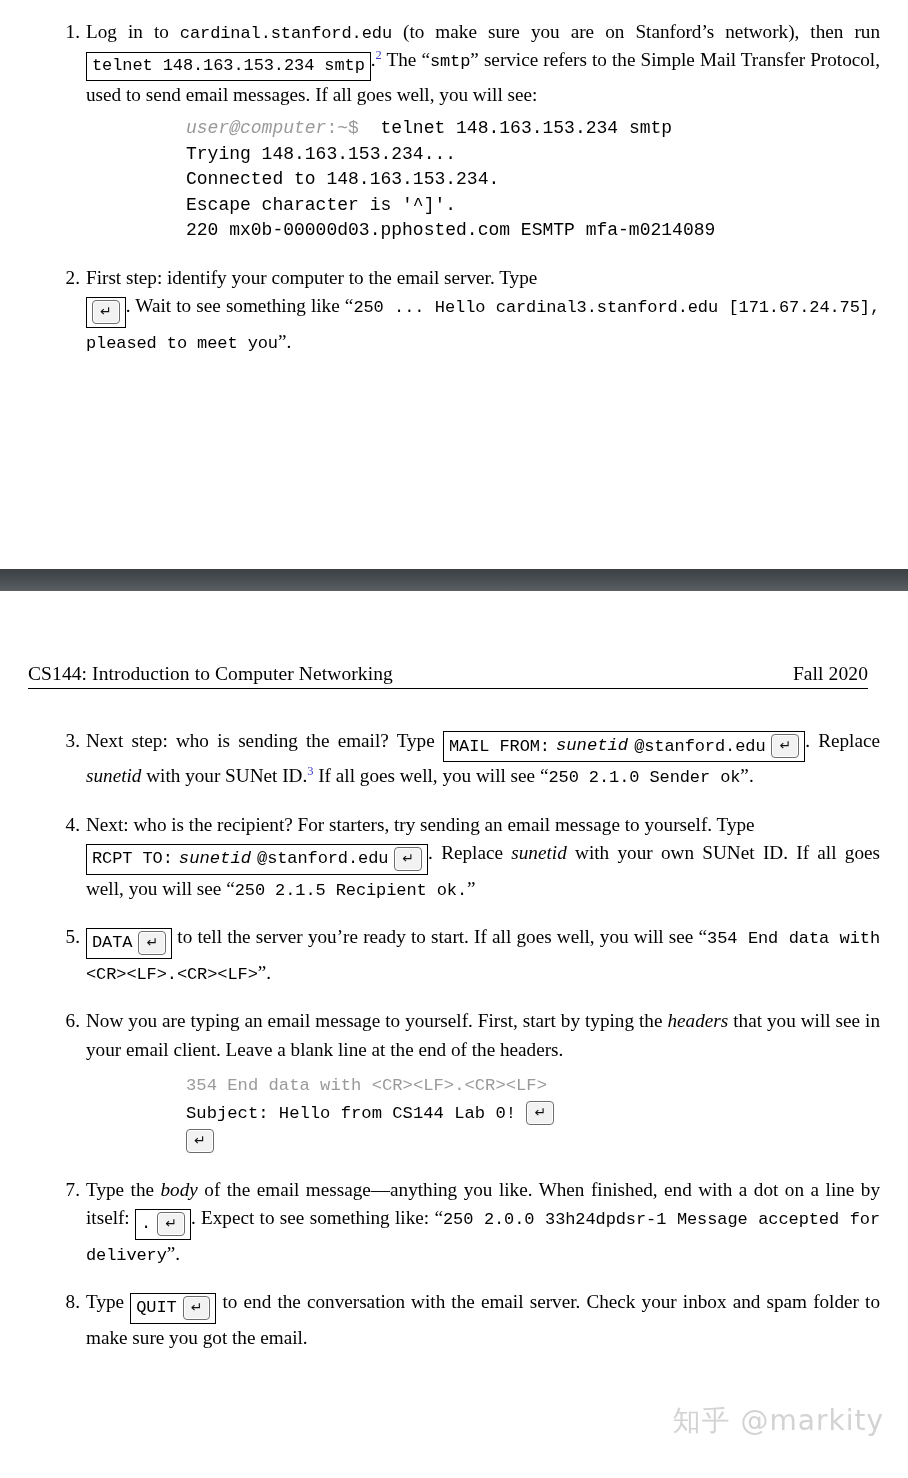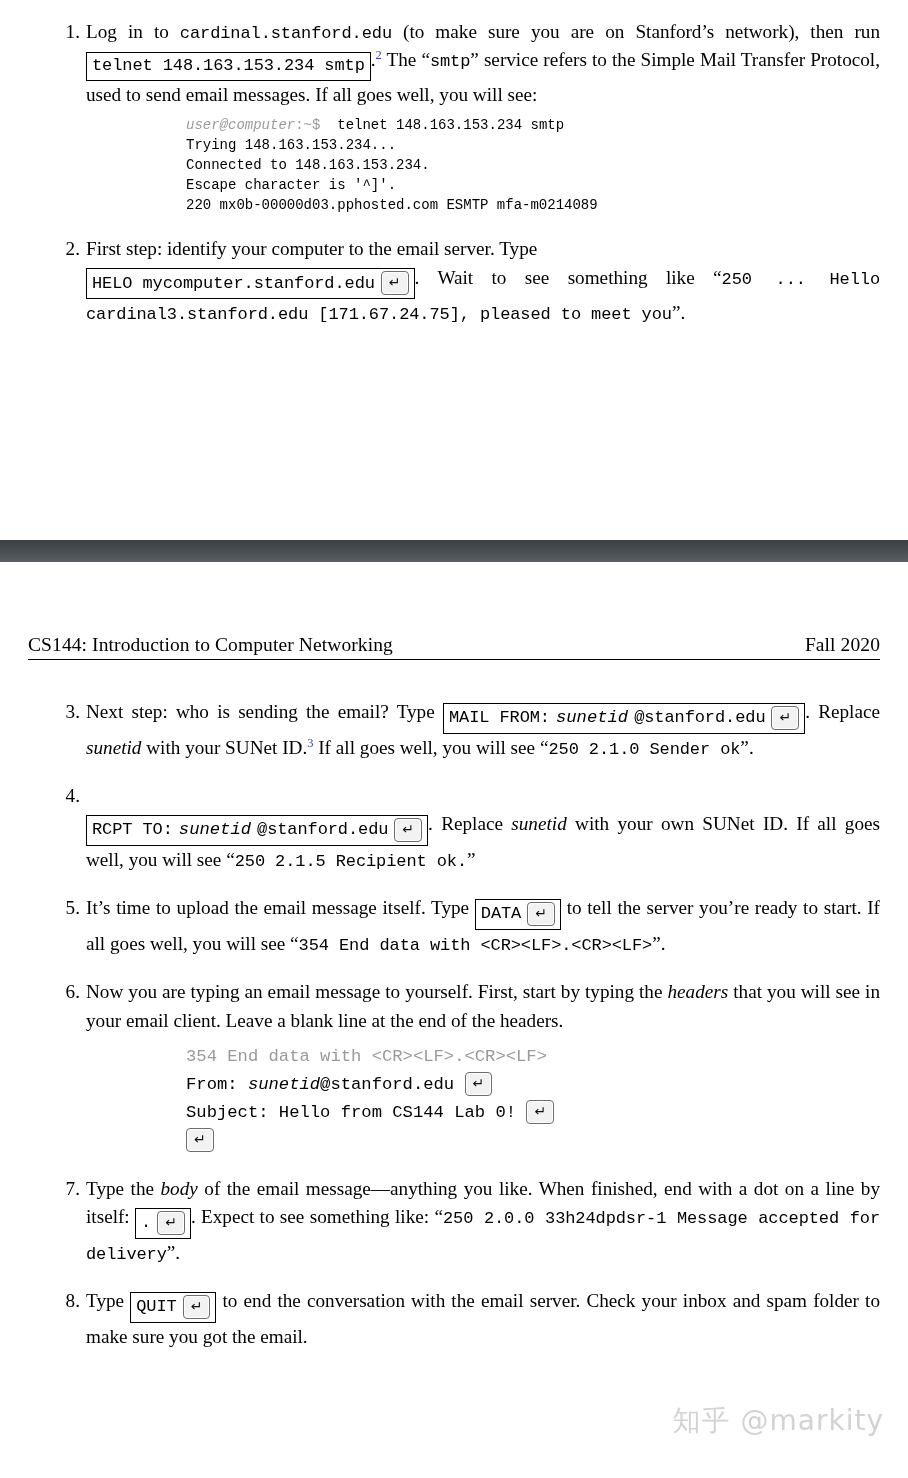--- a/index.html
+++ b/index.html
@@ -36,21 +36,21 @@
 
   
   .runhead {
     display: flex;
     justify-content: space-between;
     align-items: baseline;
     font-size: 19.5px;
     letter-spacing: .1px;
     border-bottom: 1.6px solid #000;
     padding-bottom: 3px;
-    margin: 0 0 0 0;
+    margin: 0 12px 0 0;
   }
 
   
   ol.steps {
     list-style: none;
     margin: 0;
     padding: 0;
   }
   ol.steps > li {
     position: relative;
@@ -115,21 +115,21 @@
   .fnref {
     color: #3c3cc8;
     font-size: 12.5px;
     vertical-align: 7px;
     line-height: 0;
   }
 
   
   .transcript {
     font-family: "Liberation Mono", "DejaVu Sans Mono", monospace;
-    font-size: 14px;
+    font-size: 18px;
     line-height: 1.42;
     margin: 7px 0 0 100px;
     white-space: pre;
   }
   .transcript .dim { color: #9a9a9a; }
   .transcript .dim-it {
     color: #9a9a9a;
     font-style: italic;
   }
   .hdrlines {
@@ -193,21 +193,20 @@
       <div class="transcript"><span class="dim-it">user@computer</span><span class="dim">:~$</span>  <span>telnet 148.163.153.234 smtp</span>
 <span>Trying 148.163.153.234...</span>
 <span>Connected to 148.163.153.234.</span>
 <span>Escape character is '^]'.</span>
 <span>220 mx0b-00000d03.pphosted.com ESMTP mfa-m0214089</span></div>
     </li>
 
     <li style="margin-top:20px;">
       <span class="num">2.</span>
       <span><span>First step: identify your computer to the email server.  Type </span><br><span class="cmdbox">
-            <span class="mono">HELO mycomputer.stanford.edu</span>
             <span class="retkey">↵</span>
           </span><span>.  Wait to see something like “</span><span class="mono">250 ... Hello cardinal3.stanford.edu [171.67.24.75], pleased to meet you</span><span>”.</span></span>
     </li>
 
   </ol>
 
 
 </div>
 
 <div class="gap" style="height:212px;"></div>
@@ -228,43 +227,42 @@
       <span><span>Next step: who is sending the email?  Type </span><span class="cmdbox">
             <span class="mono">MAIL FROM: </span>
             <span class="mono-it">sunetid</span>
             <span class="mono">@stanford.edu</span>
             <span class="retkey">↵</span>
           </span><span>.  Replace </span><span class="it">sunetid</span><span> with your SUNet ID.</span><span class="fnref">3</span><span> If all goes well, you will see “</span><span class="mono">250 2.1.0 Sender ok</span><span>”.</span></span>
     </li>
 
     <li style="margin-top:20px;">
       <span class="num">4.</span>
-      <span><br><span class="cmdbox">
+      <span><span>Next: who is the recipient?  For starters, try sending an email message to yourself.  Type </span><br><span class="cmdbox">
             <span class="mono">RCPT TO: </span>
             <span class="mono-it">sunetid</span>
             <span class="mono">@stanford.edu</span>
             <span class="retkey">↵</span>
           </span><span>.  Replace </span><span class="it">sunetid</span><span> with your own SUNet ID.  If all goes well, you will see “</span><span class="mono">250 2.1.5 Recipient ok.</span><span>”</span></span>
     </li>
 
     <li style="margin-top:20px;">
       <span class="num">5.</span>
-      <span><span>It’s time to upload the email message itself.  Type </span><span class="cmdbox">
+      <span><span class="cmdbox">
             <span class="mono">DATA</span>
             <span class="retkey">↵</span>
           </span><span> to tell the server you’re ready to start.  If all goes well, you will see “</span><span class="mono">354 End data with &lt;CR&gt;&lt;LF&gt;.&lt;CR&gt;&lt;LF&gt;</span><span>”.</span></span>
     </li>
 
     <li style="margin-top:20px;">
       <span class="num">6.</span>
       <span><span>Now you are typing an email message to yourself.  First, start by typing the </span><span class="it">headers</span><span> that you will see in your email client.  Leave a blank line at the end of the headers.</span></span>
 
       <div class="hdrlines">
         <div class="row"><span class="dim">354 End data with &lt;CR&gt;&lt;LF&gt;.&lt;CR&gt;&lt;LF&gt;</span></div>
-        <div class="row"><span>From: </span><span class="mono-it">sunetid</span><span>@stanford.edu</span> <span class="retkey">↵</span></div>
         <div class="row"><span>Subject: Hello from CS144 Lab 0!</span> <span class="retkey">↵</span></div>
         <div class="row"><span class="retkey">↵</span></div>
       </div>
     </li>
 
     <li style="margin-top:20px;">
       <span class="num">7.</span>
       <span><span>Type the </span><span class="it">body</span><span> of the email message—anything you like.  When finished, end with a dot on a line by itself: </span><span class="cmdbox">
             <span class="mono">.</span>
             <span class="retkey">↵</span>

